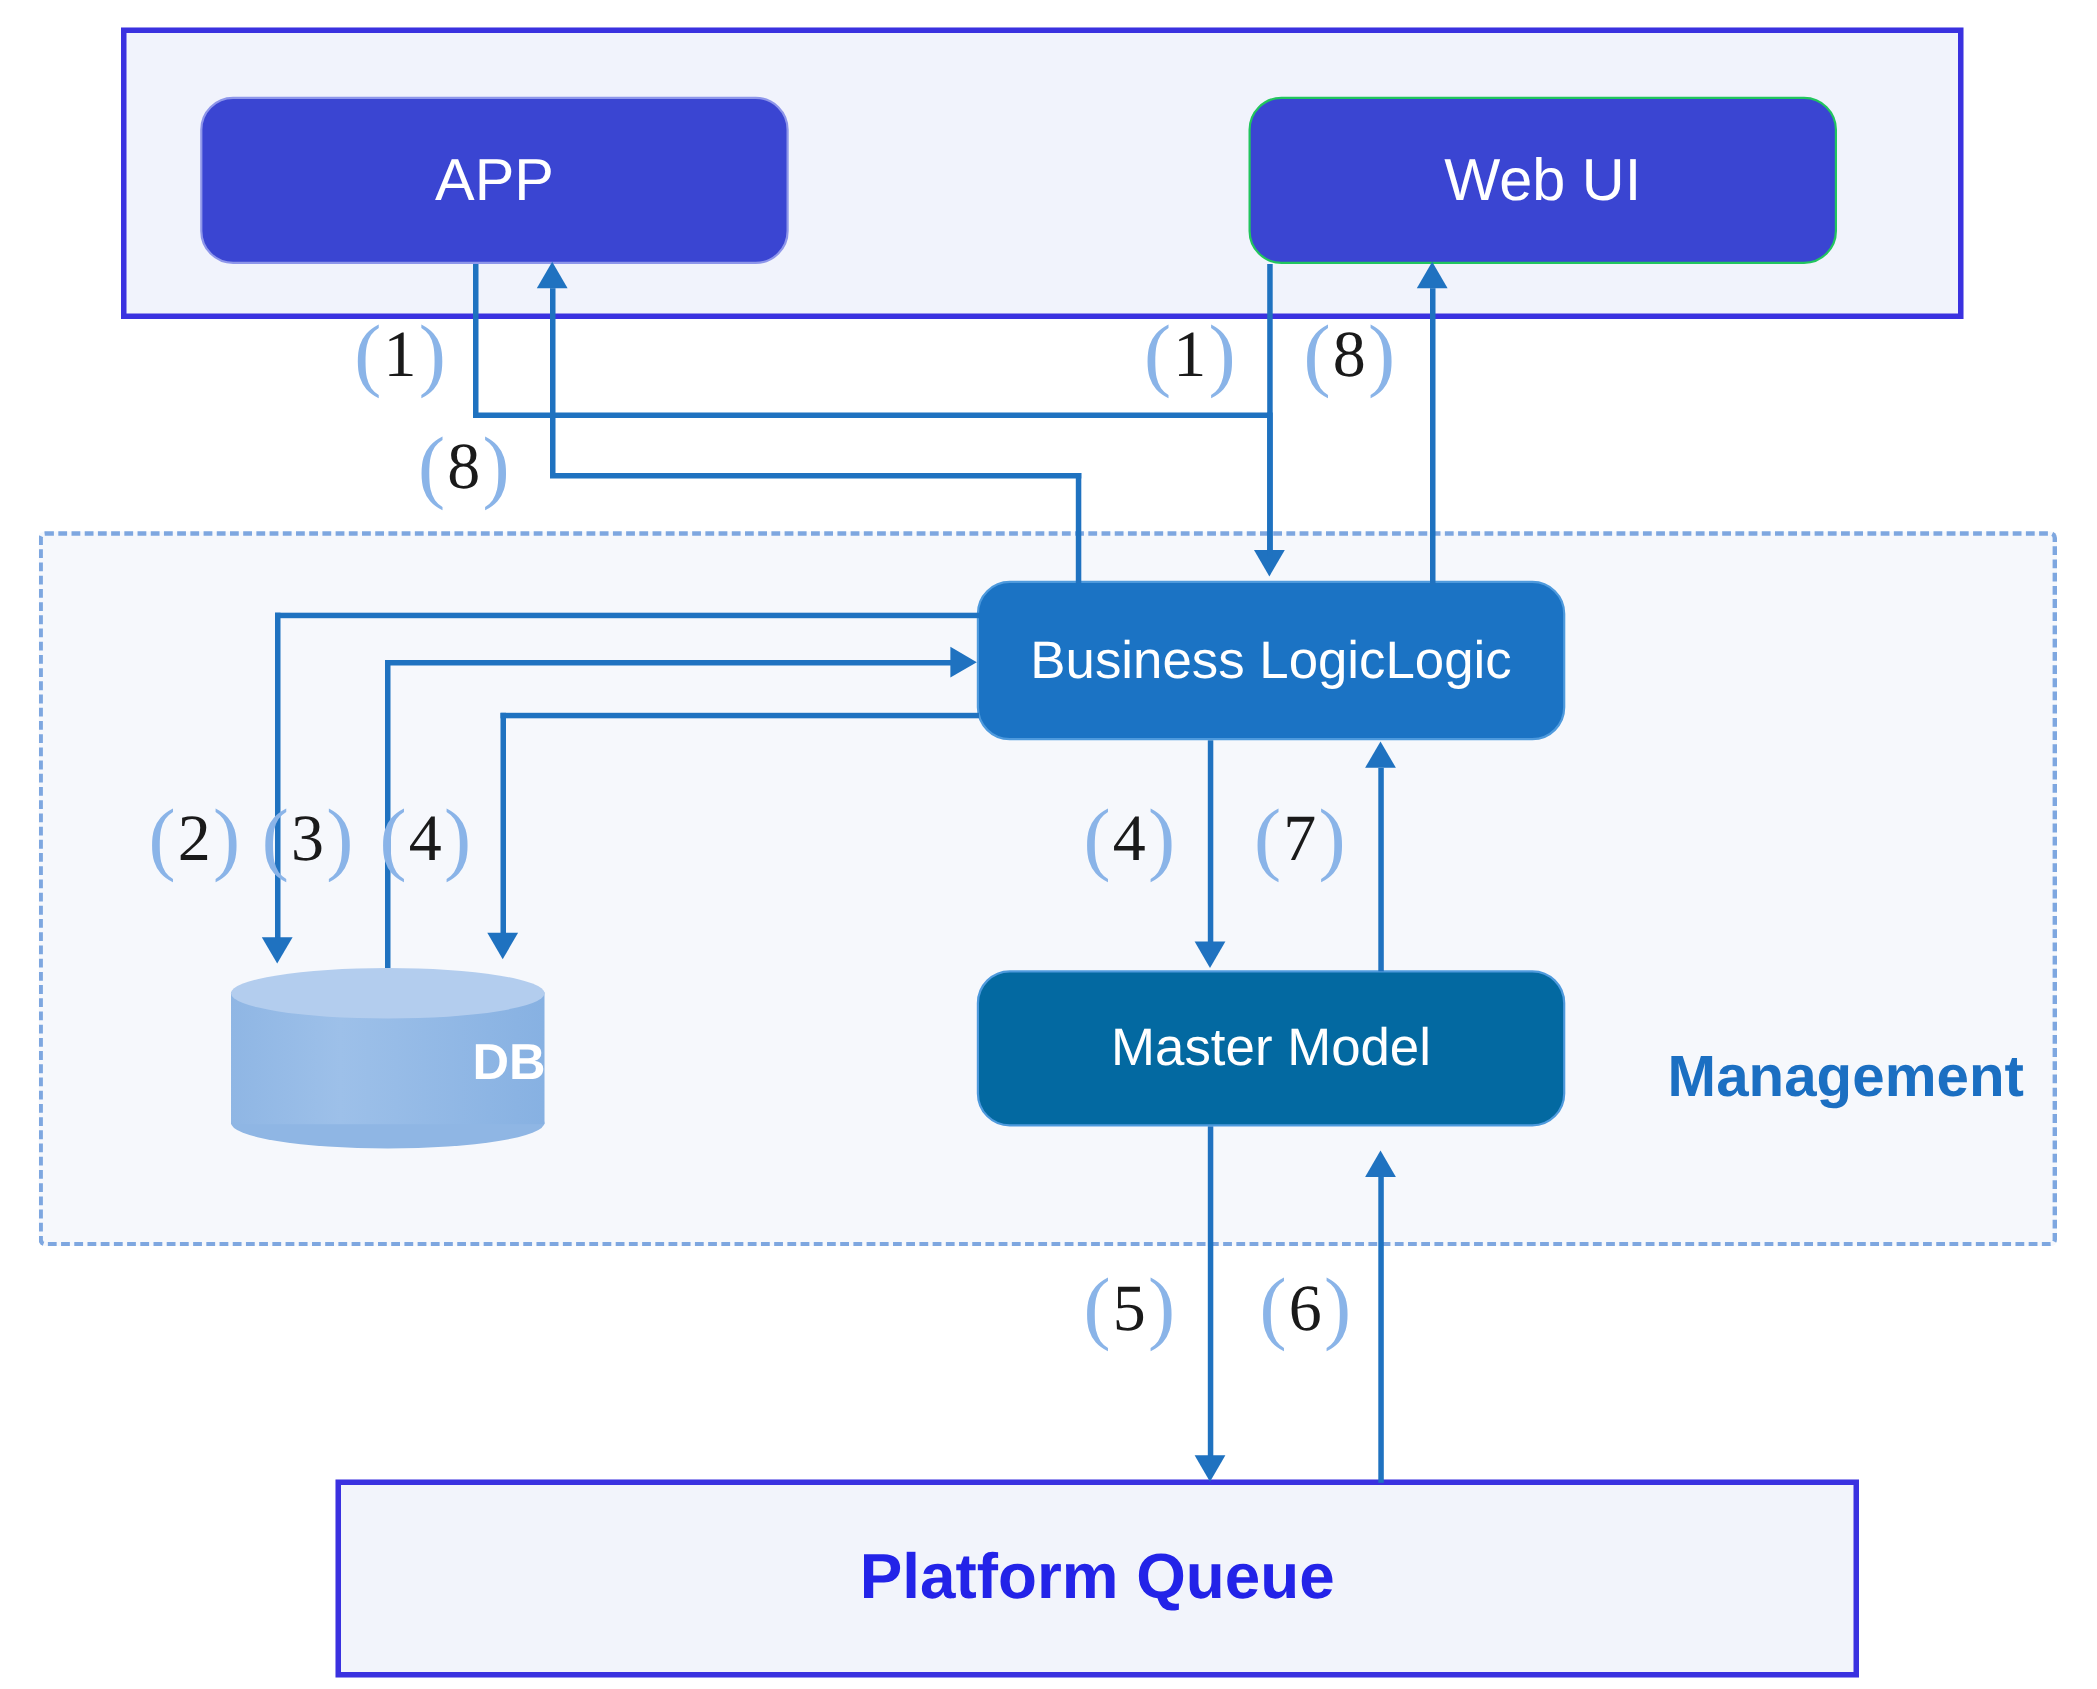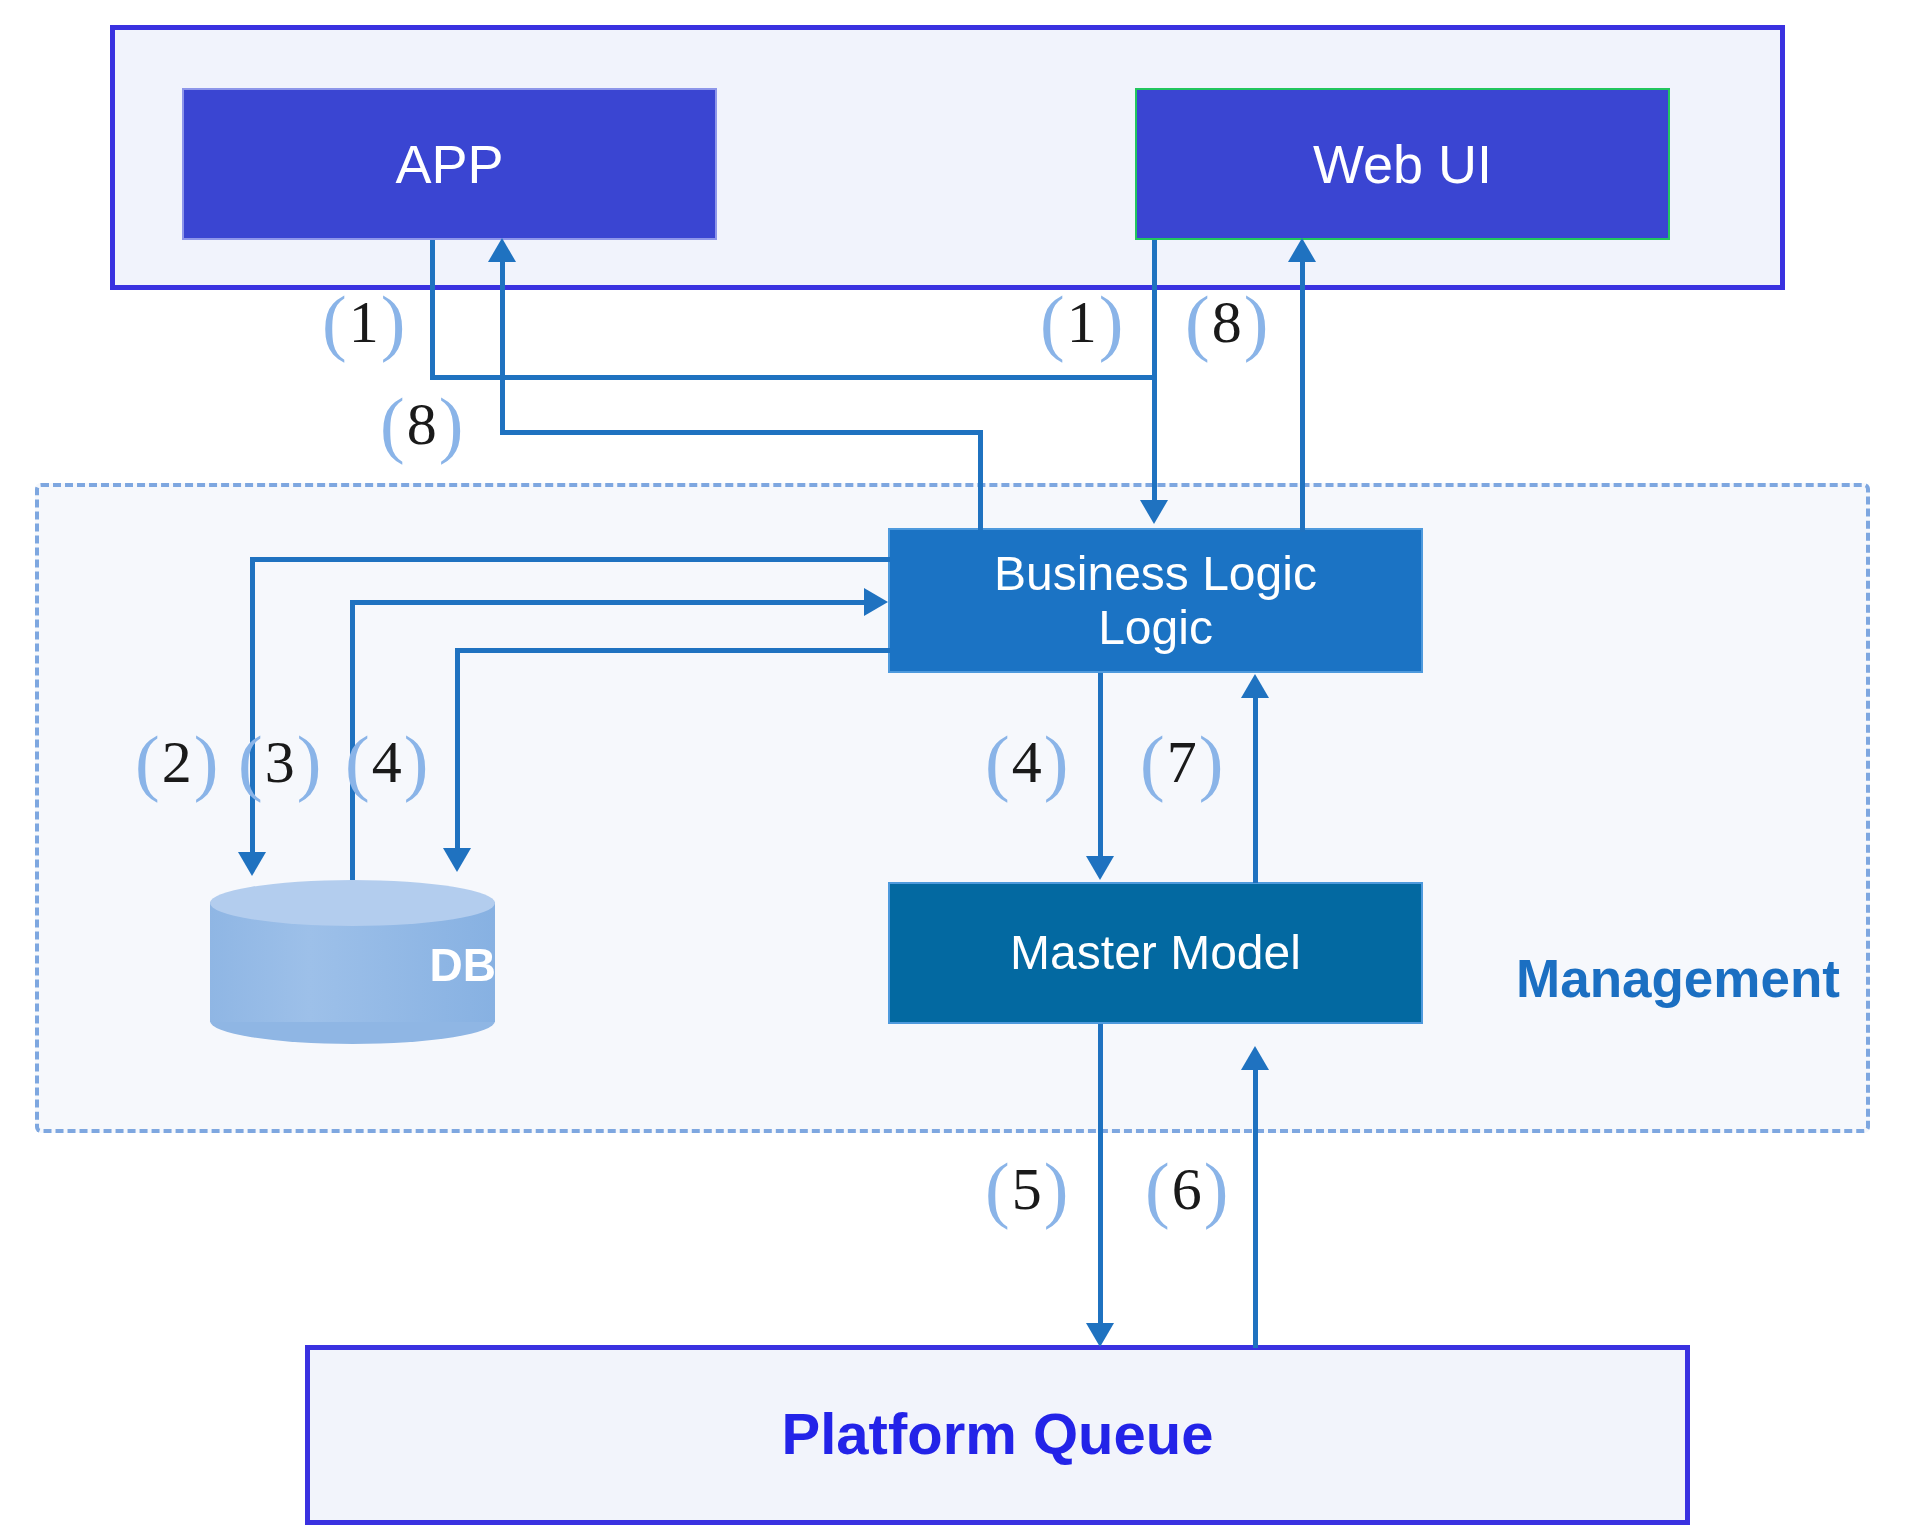--- a/index.html
+++ b/index.html
@@ -17,34 +17,34 @@
     border-radius:6px;
   }
   .mq-band{
     position:absolute;left:305px;top:1345px;width:1385px;height:180px;
     background:#f2f4fb;border:5px solid #3a31e0;box-sizing:border-box;
   }
 
   
   .node{
     position:absolute;box-sizing:border-box;display:flex;align-items:center;
-    justify-content:center;text-align:center;color:#ffffff;line-height:1.12;
+    justify-content:center;text-align:center;color:#ffffff;line-height:1.12;border-radius:30px;
   }
   .node-app{
     left:182px;top:88px;width:535px;height:152px;
     background:#3a45d2;border:2px solid #8e96ea;font-size:54px;
   }
   .node-webui{
     left:1135px;top:88px;width:535px;height:152px;
     background:#3a45d2;border:2px solid #22c55e;font-size:54px;
   }
   .node-blm{
     left:888px;top:528px;width:535px;height:145px;
     background:#1b73c4;border:2px solid #4e9add;font-size:48px;
-    flex-direction:column;
+    flex-direction:row;
   }
   .node-master{
     left:888px;top:882px;width:535px;height:142px;
     background:#0369a1;border:2px solid #4e9add;font-size:48px;
   }
 
   
   .db-wrap{position:absolute;left:210px;top:880px;width:285px;height:165px;}
   .db-body{
     position:absolute;left:0;top:22px;width:285px;height:120px;

